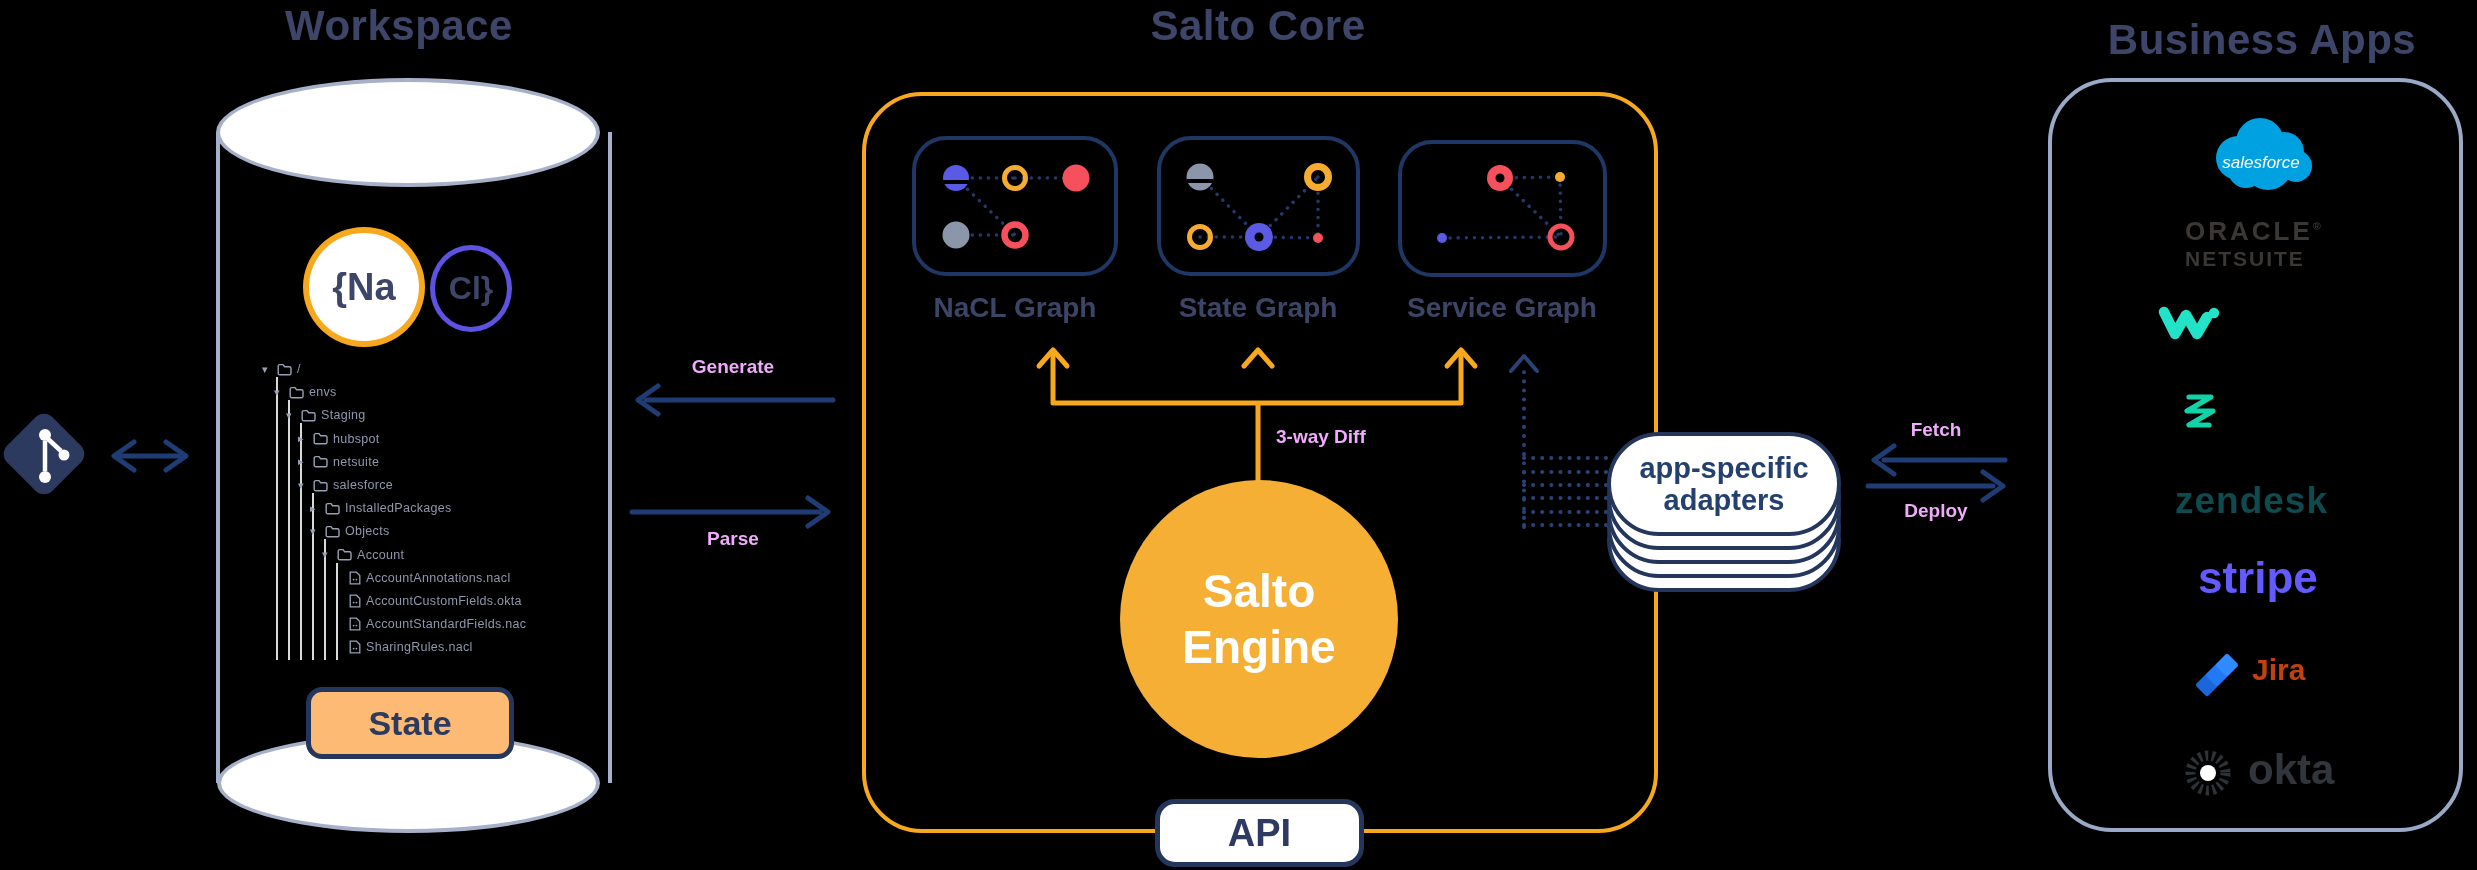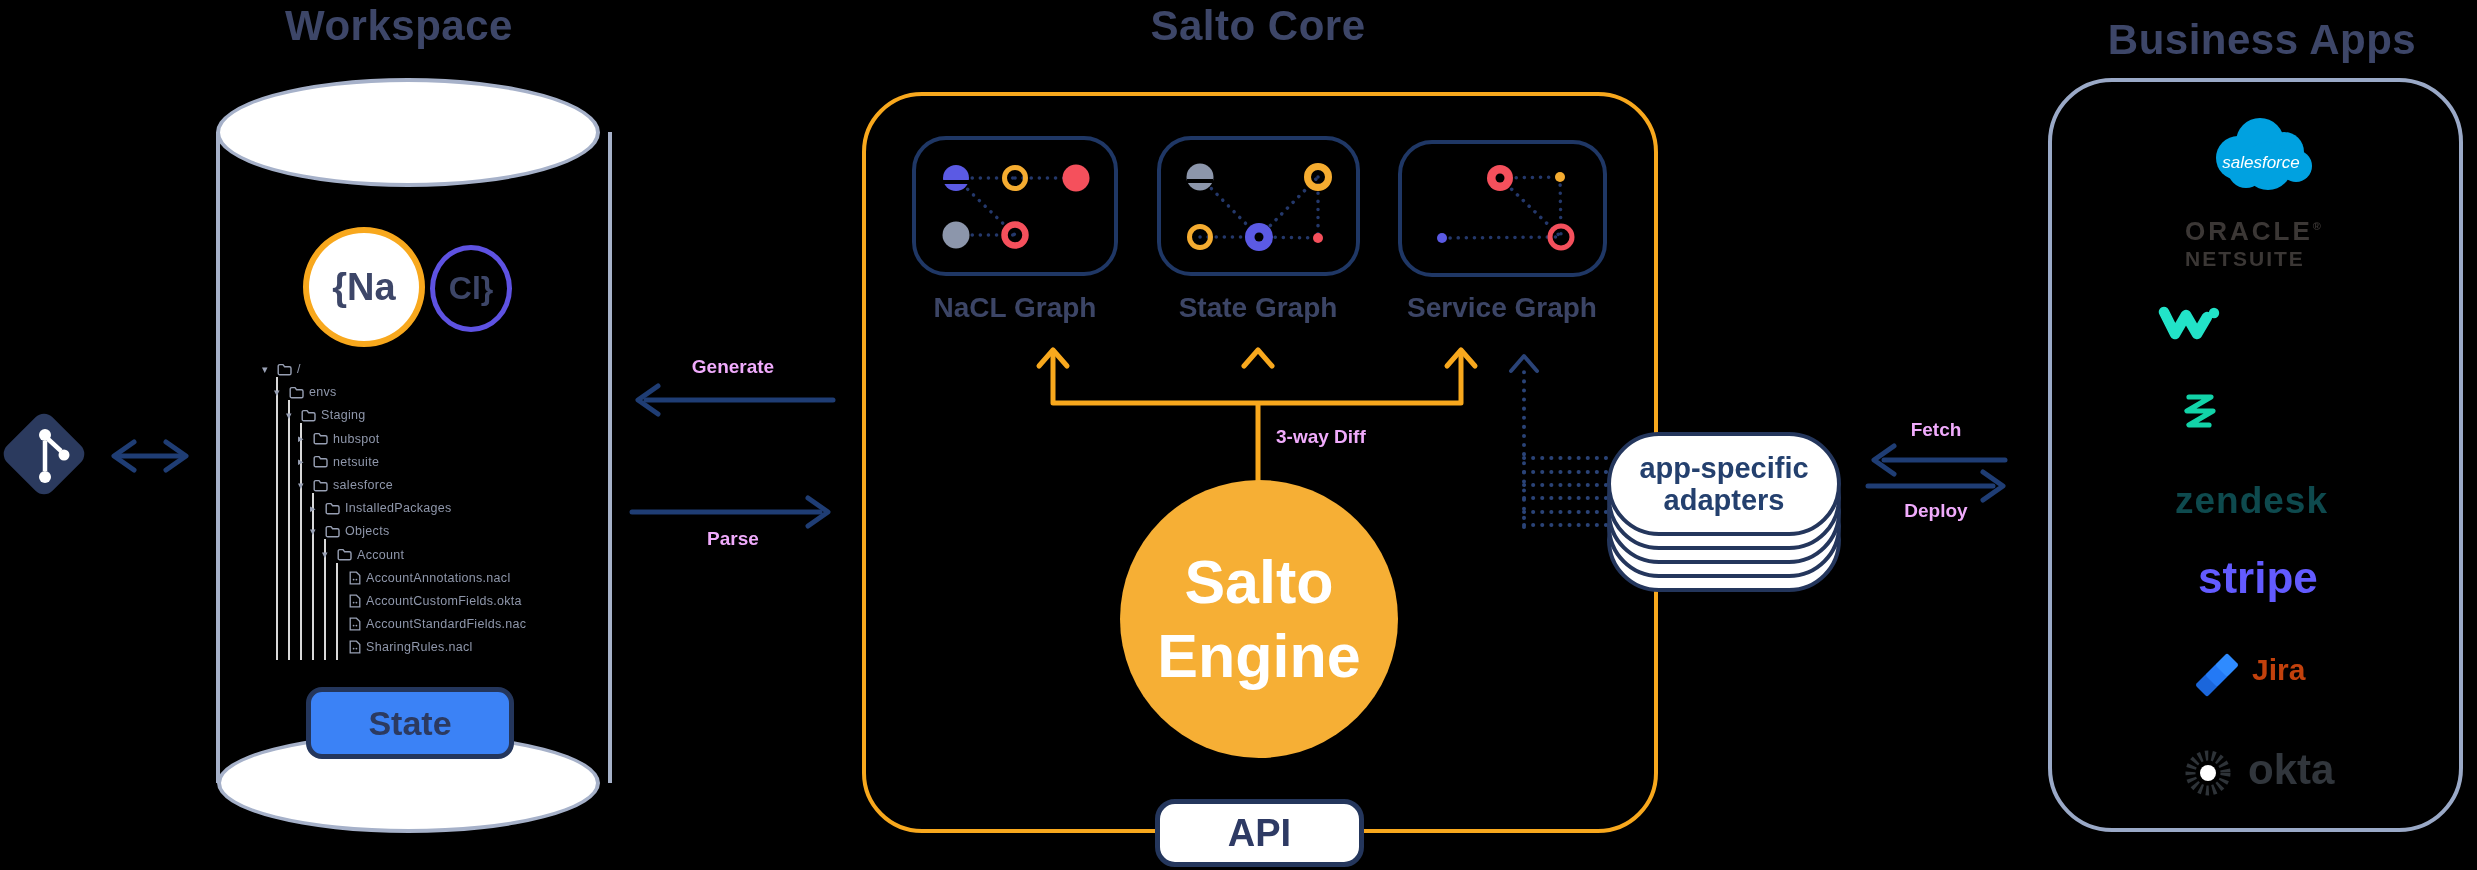--- a/index.html
+++ b/index.html
@@ -9,37 +9,37 @@
   .sec-title{position:absolute;width:400px;text-align:center;font-size:42px;font-weight:700;
              color:#3D4668;letter-spacing:.5px;}
   .flow-label{position:absolute;font-size:19px;font-weight:700;color:#f0abfc;}
   .ctr{text-align:center;}
   
   .cyl-body{position:absolute;left:216px;top:132px;width:388px;height:651px;
             border-left:4px solid #A6B1C9;border-right:4px solid #A6B1C9;background:#000;}
   .cyl-ellipse{position:absolute;background:#fff;border:4px solid #A6B1C9;border-radius:50%;}
   .nacl-circle{position:absolute;border-radius:50%;display:flex;align-items:center;justify-content:center;
                font-weight:700;color:#3D4668;}
-  .state-pill{position:absolute;left:306px;top:687px;width:208px;height:72px;background:#3b82f6;
+  .state-pill{position:absolute;left:306px;top:687px;width:208px;height:72px;background:#fdba74;
               border:5px solid #24365C;border-radius:16px;display:flex;align-items:center;justify-content:center;
               font-size:34px;font-weight:700;color:#2C3A60;box-sizing:border-box;z-index:6;}
   .tree-row{position:absolute;height:18px;display:flex;align-items:center;gap:5px;white-space:nowrap;z-index:4;}
   .tree-label{font-size:12.5px;color:#8F97AB;letter-spacing:.3px;}
   .caret{width:10px;font-size:11px;color:#9AA2B6;line-height:1;}
   .guide-line{position:absolute;width:1.5px;background:rgba(255,255,255,.85);z-index:3;}
   .git-diamond{position:absolute;left:12px;top:12px;width:64px;height:64px;background:#2B3A5E;
                border-radius:12px;transform:rotate(45deg);}
   
   .core-box{position:absolute;left:862px;top:92px;width:796px;height:741px;border:4px solid #F8A81D;
             border-radius:60px;box-sizing:border-box;}
   .graph-card{position:absolute;background:#000;border:4px solid #1F3765;border-radius:34px;box-sizing:border-box;}
   .graph-label{position:absolute;width:220px;text-align:center;font-size:28px;font-weight:700;color:#3C4566;}
   .engine{position:absolute;left:1120px;top:480px;width:278px;height:278px;border-radius:50%;background:#F6AF35;
           display:flex;flex-direction:column;align-items:center;justify-content:center;z-index:2;}
-  .engine span{color:#fff;font-size:61px;font-weight:700;line-height:1.22;}
+  .engine span{color:#fff;font-size:46px;font-weight:700;line-height:1.22;}
   .api-pill{position:absolute;left:1155px;top:799px;width:209px;height:68px;background:#fff;
             border:5px solid #24365C;border-radius:20px;display:flex;align-items:center;justify-content:center;
             font-size:38px;font-weight:700;color:#2E3A64;box-sizing:border-box;z-index:6;}
   
   .adapters{position:absolute;left:1607px;top:432px;width:234px;height:164px;z-index:7;}
   .ad-pill{position:absolute;left:0;width:234px;height:104px;background:#fff;border:4px solid #24365C;
            border-radius:52px;box-sizing:border-box;}
   .ad-text{width:100%;height:100%;display:flex;flex-direction:column;align-items:center;justify-content:center;
            font-size:29px;font-weight:700;color:#24406E;line-height:1.12;}
   

